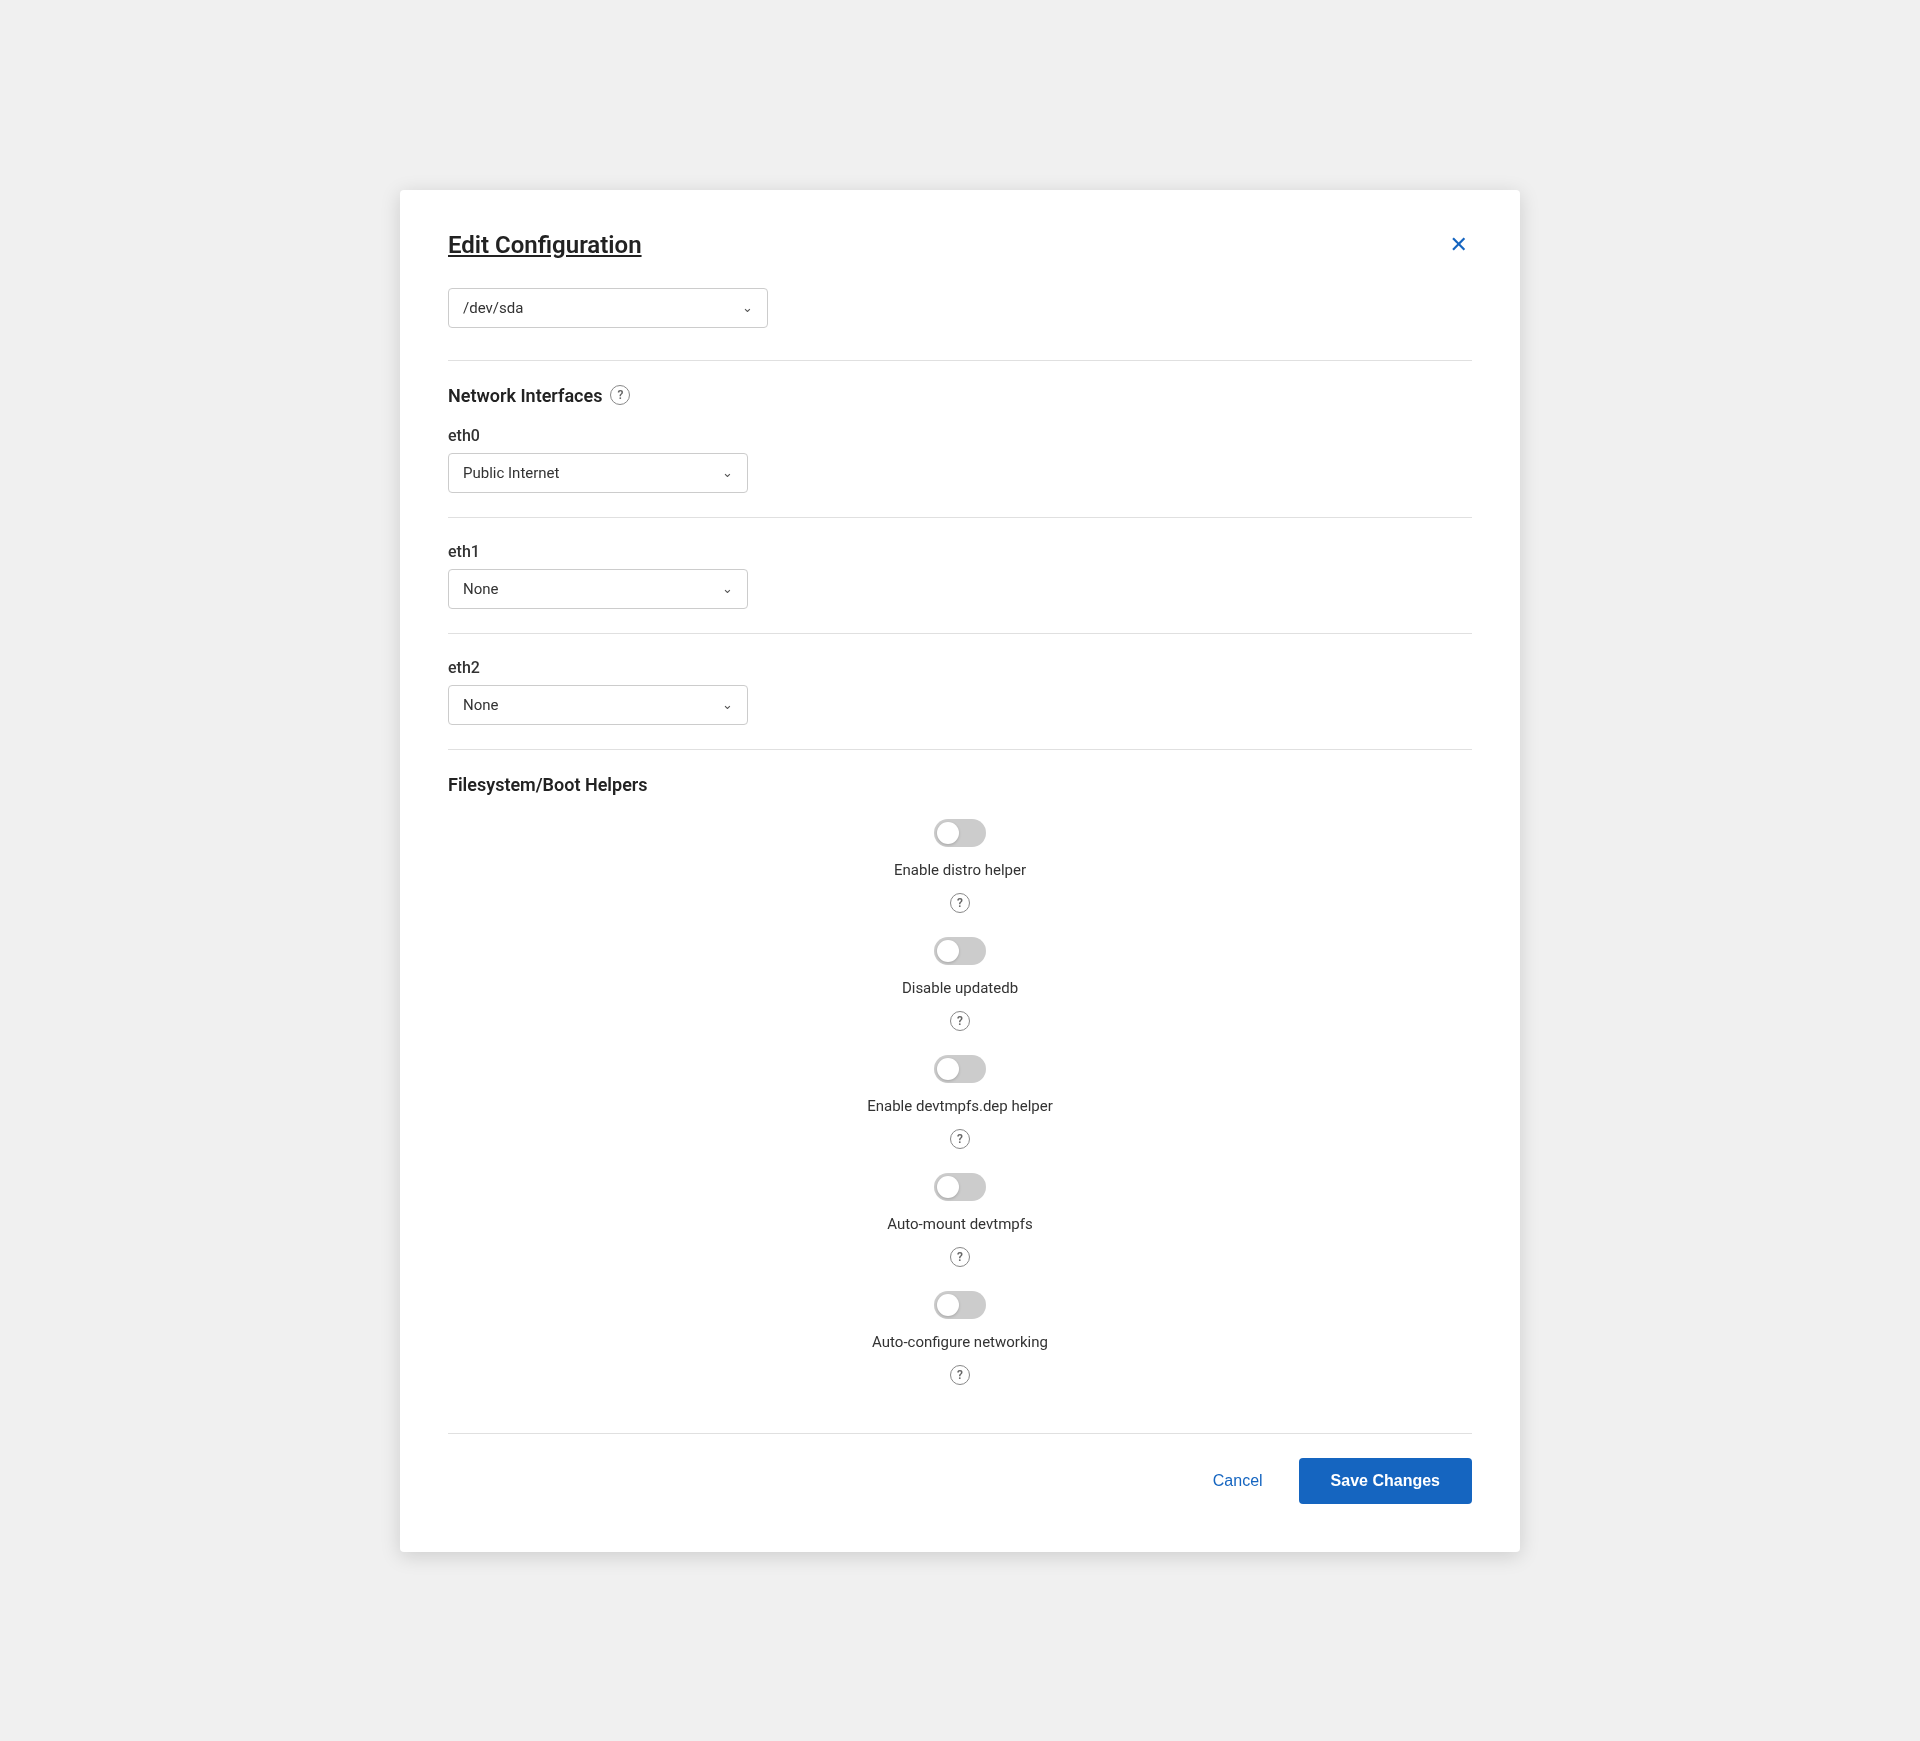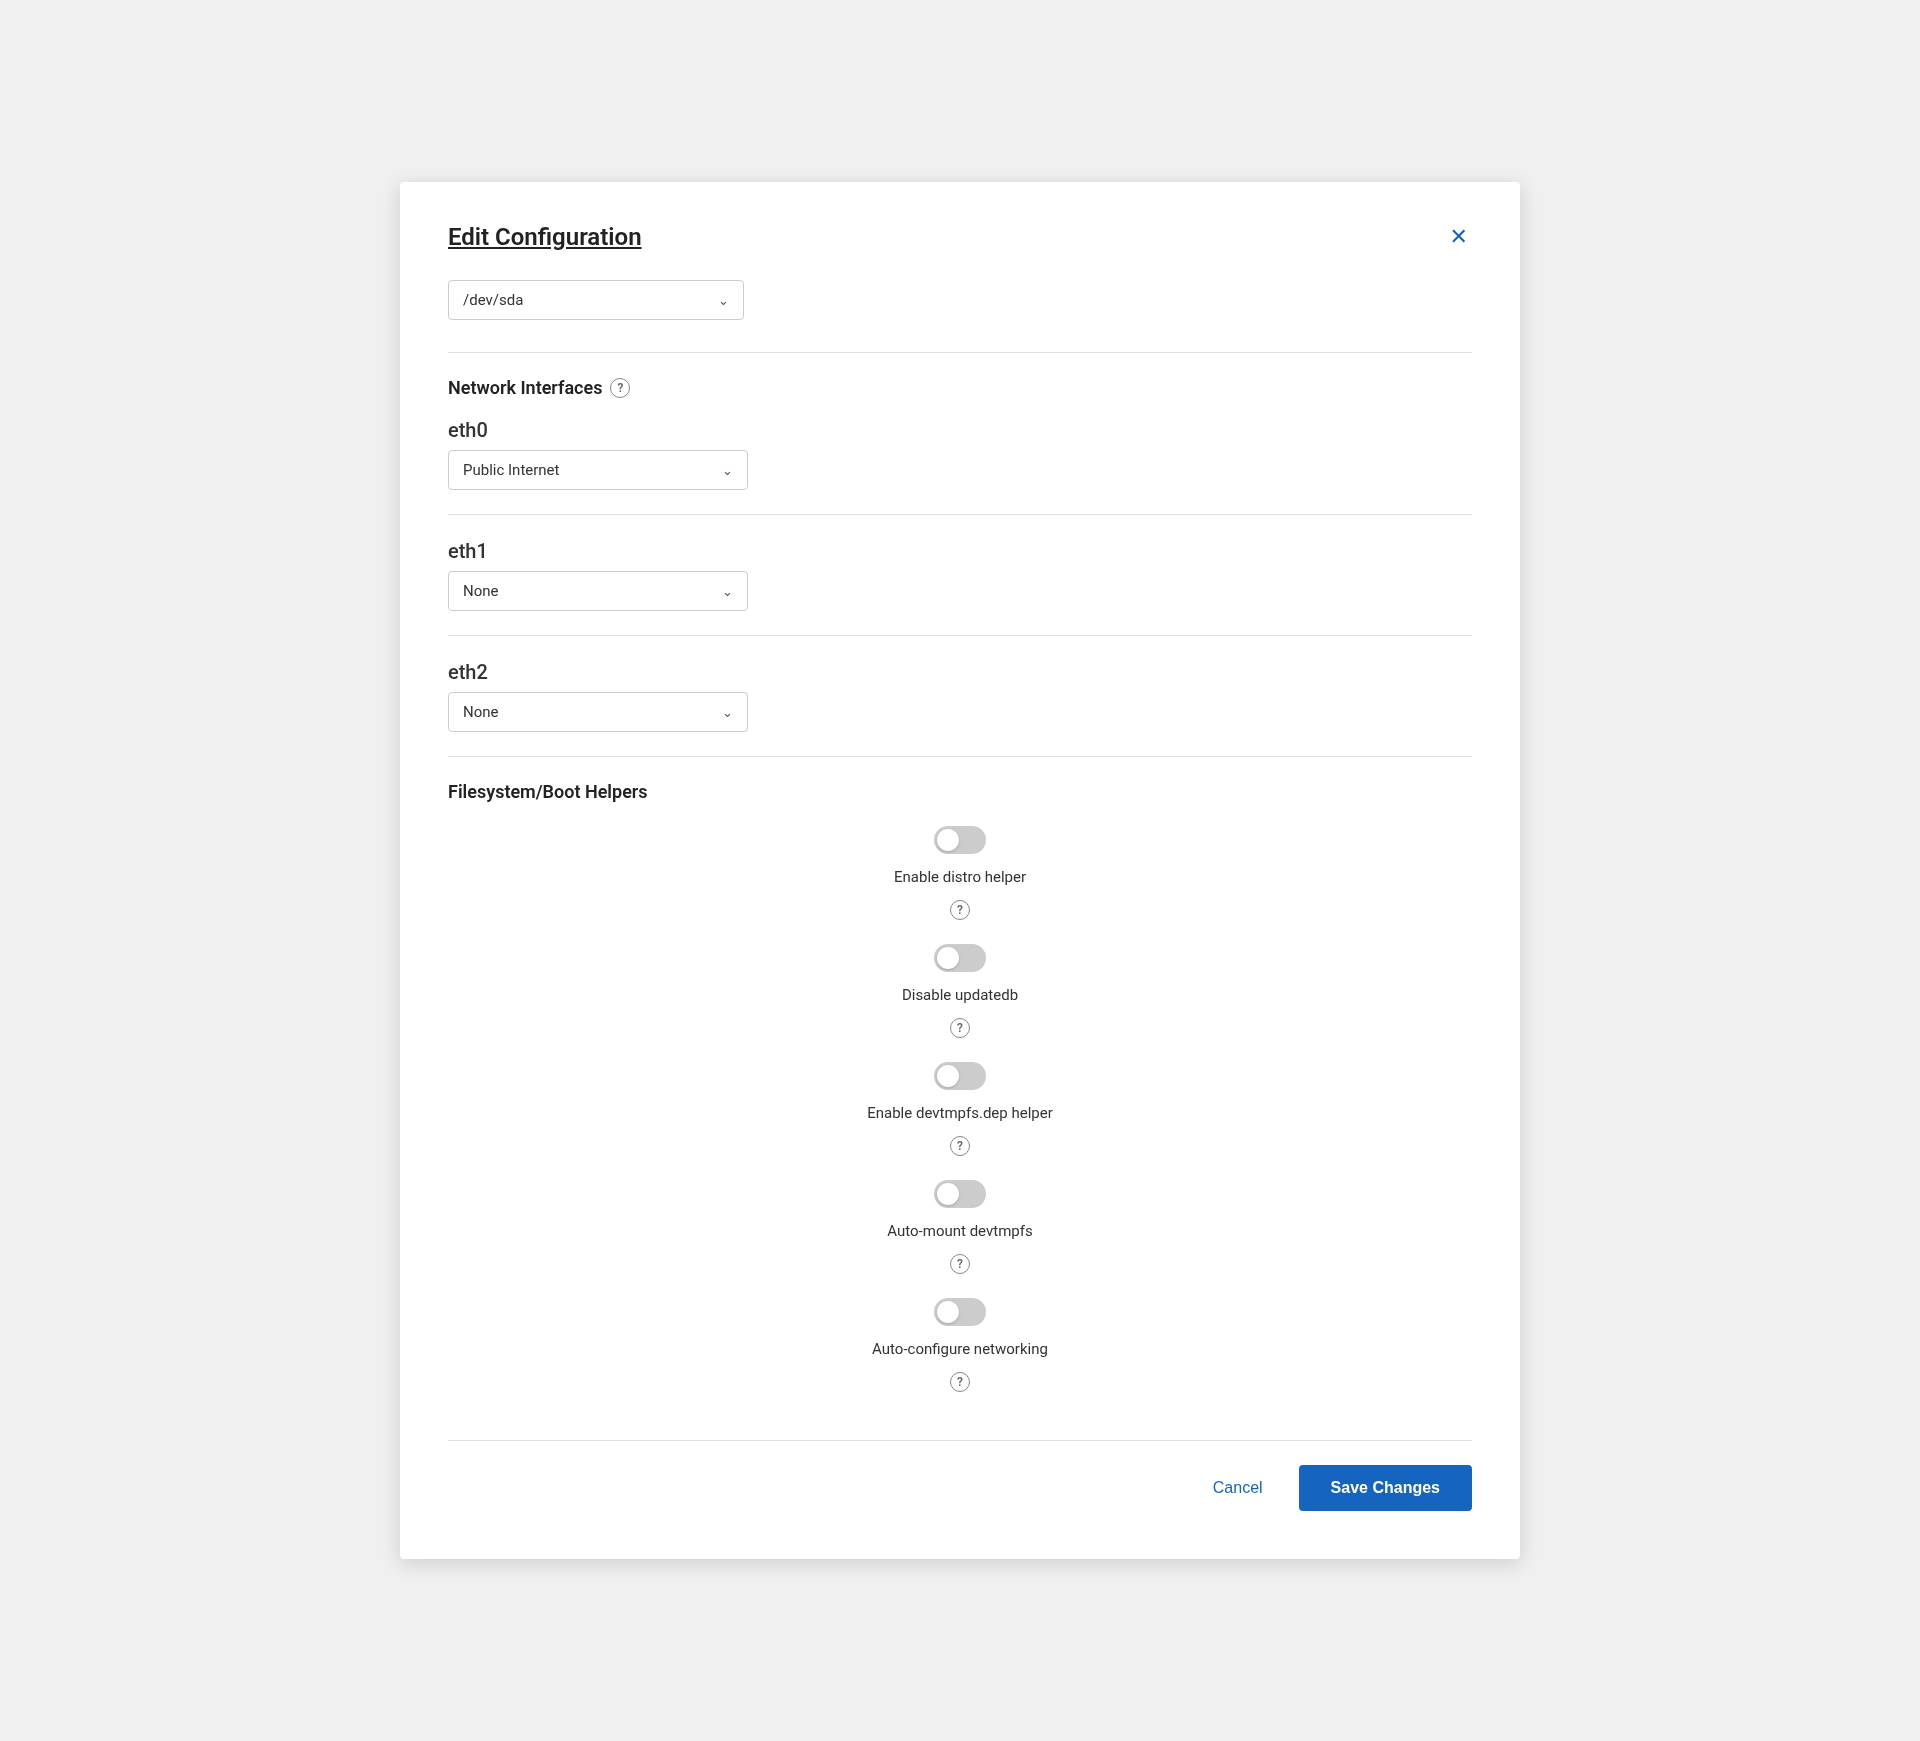--- a/index.html
+++ b/index.html
@@ -49,21 +49,21 @@
       font-size: 22px;
       padding: 4px;
       line-height: 1;
     }
 
     .device-dropdown-wrapper {
       margin-bottom: 32px;
     }
 
     .dropdown-select {
-      width: 296px;
+      width: 320px;
       border: 1px solid #ccc;
       border-radius: 4px;
       padding: 10px 14px;
       font-size: 15px;
       color: #333;
       background: white;
       cursor: pointer;
       display: flex;
       align-items: center;
       justify-content: space-between;
@@ -106,21 +106,21 @@
       color: #666;
       cursor: pointer;
       font-weight: 600;
     }
 
     .network-interface {
       margin-bottom: 24px;
     }
 
     .interface-label {
-      font-size: 20px;
+      font-size: 16px;
       font-weight: 500;
       color: #333;
       margin-bottom: 8px;
     }
 
     .fs-section {
       margin-top: 8px;
     }
 
     .fs-section-title {

